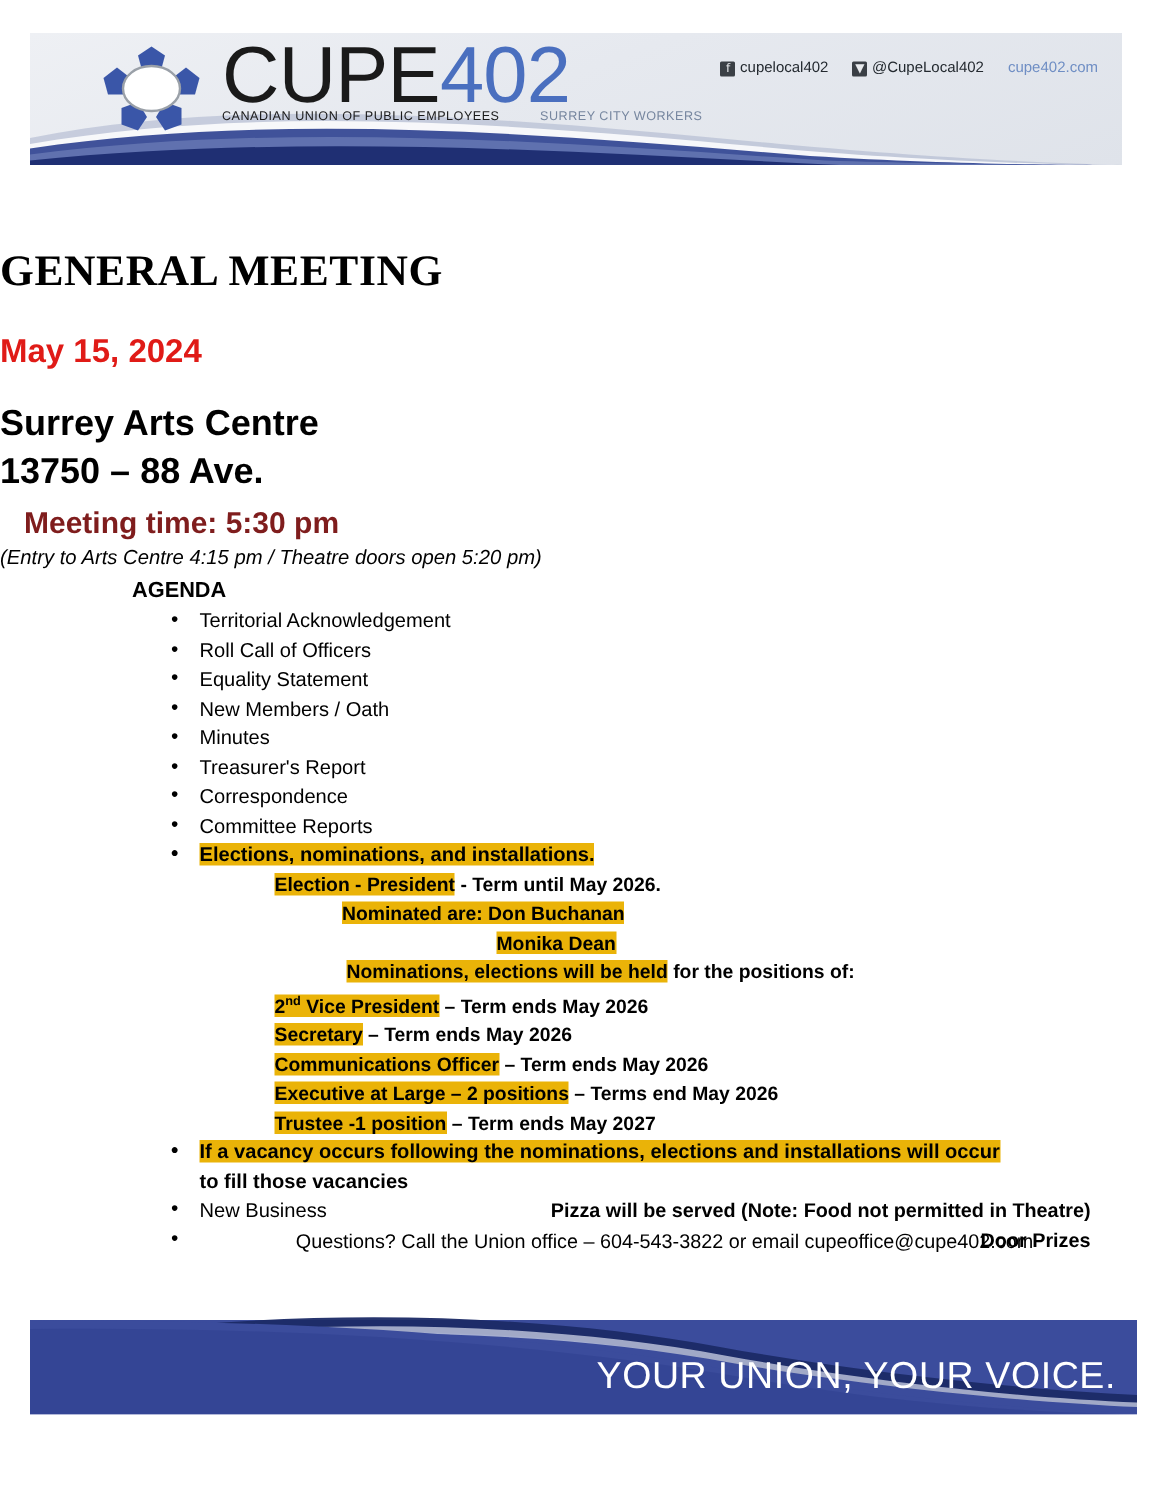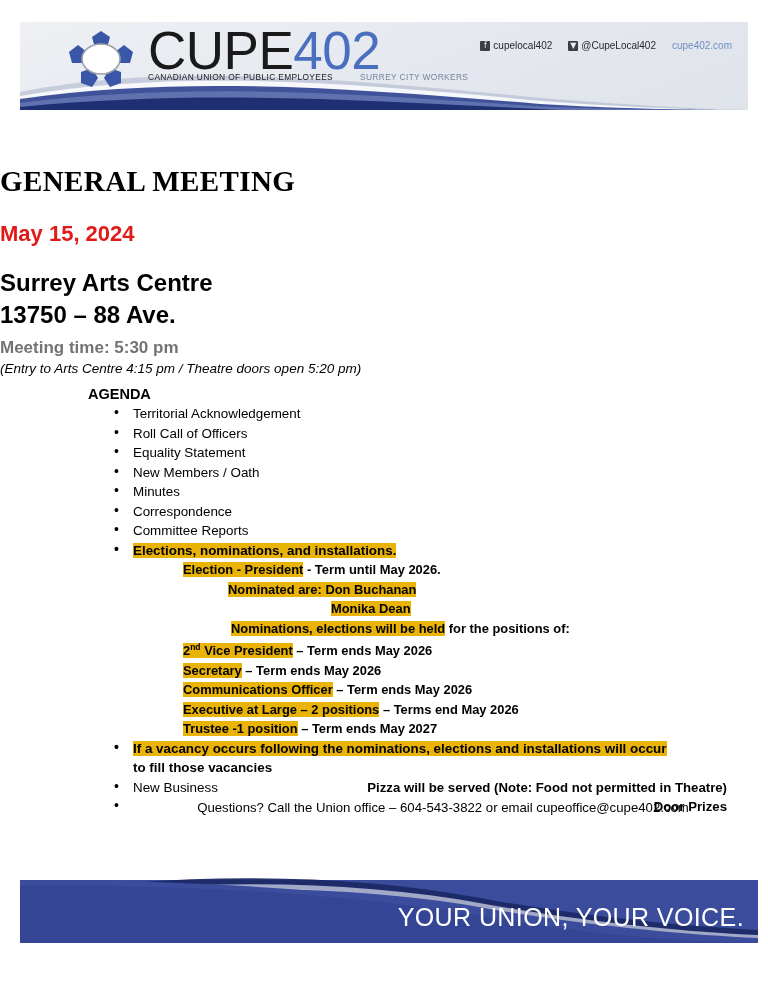--- a/index.html
+++ b/index.html
@@ -108,23 +108,24 @@
     line-height: 1.35;
   }
   .t-addr {
     font-size: 24px;
     font-weight: bold;
     color: #000;
     line-height: 1.3;
   }
   .t-time {
     margin-top: 7px;
-    font-size: 17px;
-    font-weight: bold;
-    color: #737373;
+    font-size: 20px;
+    font-weight: bold;
+    color: #7f1d1d;
+    margin-left: 16px;
   }
   .t-entry {
     margin-top: 3px;
     font-size: 13.5px;
     font-weight: normal;
     font-style: italic;
     color: #000;
   }
 
   
@@ -292,20 +293,21 @@
 
 <div class="agenda">
   <div class="agenda-heading">AGENDA</div>
 
   <ul class="bullets">
     <li><span>Territorial Acknowledgement</span></li>
     <li><span>Roll Call of Officers</span></li>
     <li><span>Equality Statement</span></li>
     <li><span>New Members / Oath</span></li>
     <li><span>Minutes</span></li>
+    <li><span>Treasurer's Report</span></li>
     <li><span>Correspondence</span></li>
     <li><span>Committee Reports</span></li>
 
     <li class="bold-item">
       <span class="hl">Elections, nominations, and installations.</span>
     </li>
   </ul>
 
   <div class="sub-line ind-1">
     <span class="hl">Election - President</span><span> - Term until May 2026.</span>

